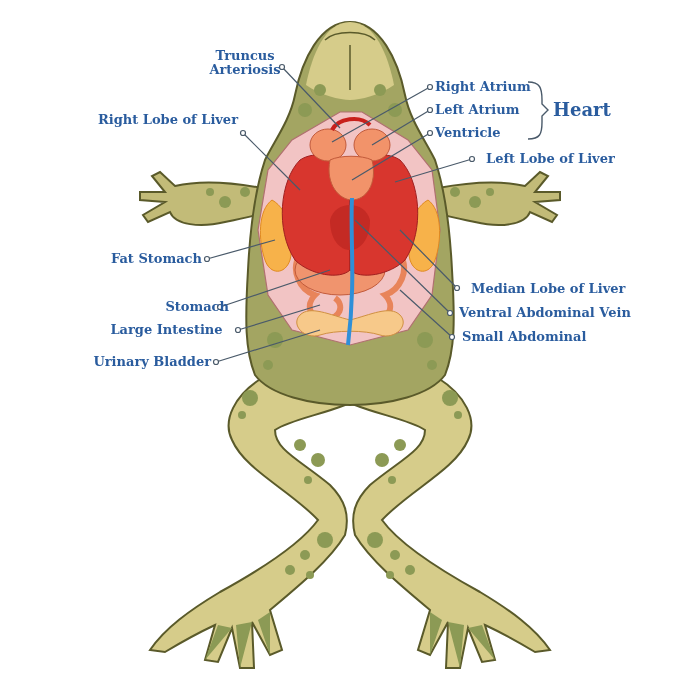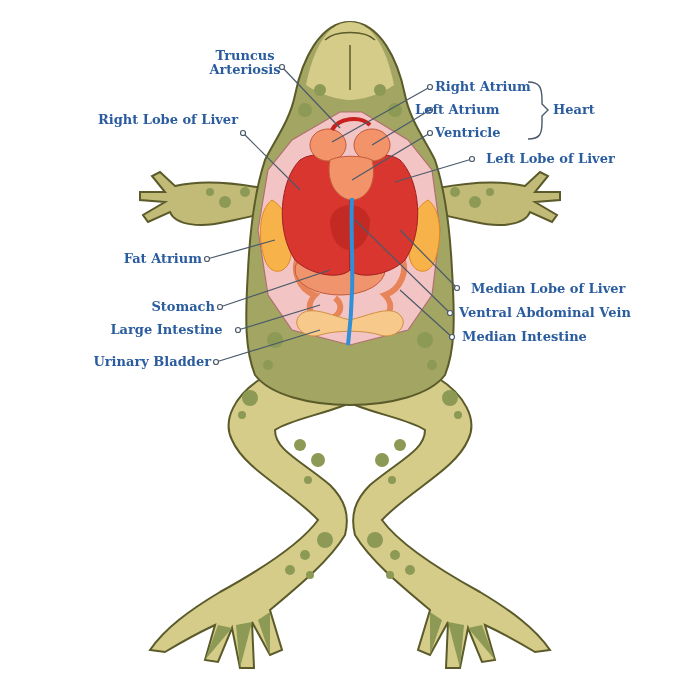--- a/index.html
+++ b/index.html
@@ -9,21 +9,21 @@
     position: absolute;
     color: #2a5c9e;
     font-family: "DejaVu Serif", "Liberation Serif", serif;
     font-weight: bold;
     font-size: 13px;
     line-height: 14px;
     white-space: nowrap;
   }
   .label.right { text-align: right; }
   .label.center { text-align: center; }
-  .heart-label { font-size: 13px; }
+  .heart-label { font-size: 18px; }
 </style>
 </head>
 <body>
 
 <svg id="diagram" viewBox="0 0 700 700" xmlns="http://www.w3.org/2000/svg">
 
   <g>
     <path d="M262,378 C235,395 222,420 232,440 C245,470 290,490 318,520 C300,545 260,570 220,592 C190,610 165,628 150,650 L165,652 C185,640 200,632 215,625 L205,660 L218,662 L232,628 L240,668 L254,668 L252,622 L270,655 L282,650 L270,610 C300,585 330,560 345,535 C350,515 345,500 330,485 C300,460 275,450 275,430 C290,420 320,415 345,405 Z" fill="#d6cc8a" stroke="#5a5a2a" stroke-width="2"></path>
     <path d="M205,660 L218,625 L232,628 Z M240,668 L236,625 L252,622 Z M270,655 L258,620 L270,612 Z" fill="#8c9a55"></path>
     <circle cx="300" cy="445" r="6" fill="#8c9a55"></circle>
@@ -142,24 +142,24 @@
   </g>
 
   <path d="M528,82 C540,82 542,88 542,100 L542,104 L548,110 L542,116 L542,122 C542,134 540,139 528,139" fill="none" stroke="#4a5a6a" stroke-width="1.4"></path>
 </svg>
 
 <div class="label center" style="left:205px; top:49px; width:80px;">
   <div>Truncus</div>
   <div>Arteriosis</div>
 </div>
 <div class="label" style="left:435px; top:80px;">Right Atrium</div>
-<div class="label" style="left:415px; top:103px;">Left Atrium</div>
+<div class="label" style="left:435px; top:103px;">Left Atrium</div>
 <div class="label" style="left:435px; top:126px;">Ventricle</div>
 <div class="label heart-label" style="left:553px; top:103px;">Heart</div>
 <div class="label right" style="left:88px; top:113px; width:150px;">Right Lobe of Liver</div>
 <div class="label" style="left:486px; top:152px;">Left Lobe of Liver</div>
-<div class="label right" style="left:100px; top:252px; width:102px;">Fat Atrium</div>
+<div class="label right" style="left:100px; top:252px; width:102px;">Fat Stomach</div>
 <div class="label" style="left:471px; top:282px;">Median Lobe of Liver</div>
-<div class="label right" style="left:110px; top:300px; width:105px;">Stomach</div>
+<div class="label right" style="left:124px; top:300px; width:105px;">Stomach</div>
 <div class="label" style="left:459px; top:306px;">Ventral Abdominal Vein</div>
 <div class="label right" style="left:100px; top:323px; width:133px;text-align:center;">Large Intestine</div>
-<div class="label" style="left:462px; top:330px;">Median Intestine</div>
+<div class="label" style="left:462px; top:330px;">Small Abdominal</div>
 <div class="label right" style="left:90px; top:355px; width:121px;">Urinary Bladder</div>
 
 </body></html>

